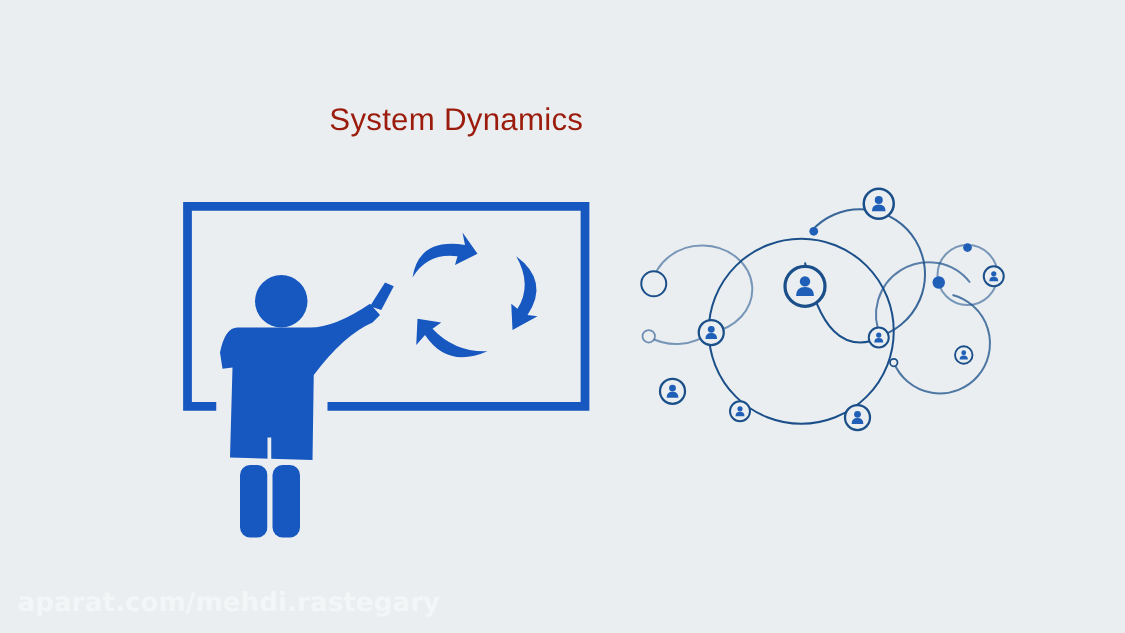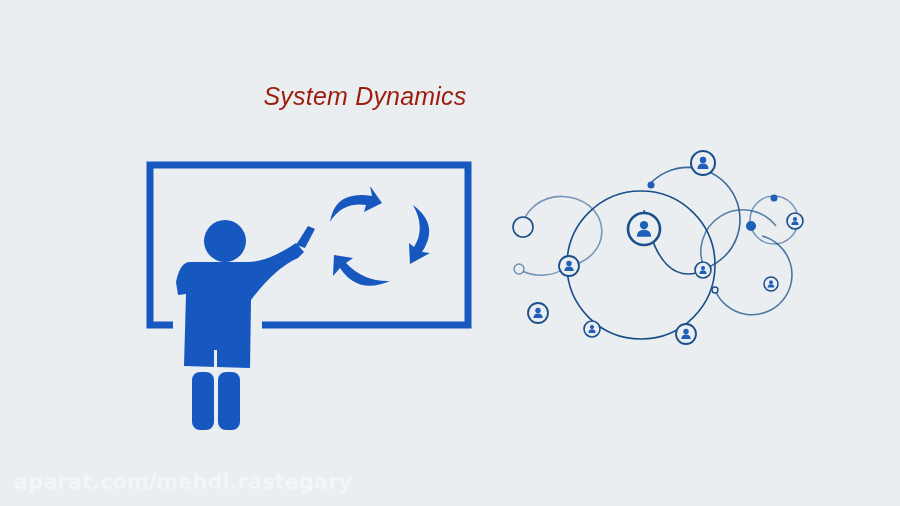--- a/index.html
+++ b/index.html
@@ -1,17 +1,17 @@
 <!DOCTYPE html>
 <html><head>
 <meta charset="utf-8">
 <style>
   html, body { margin:0; padding:0; }
   body { width:900px; height:506px; background:#eaeef0; overflow:hidden; position:relative; font-family:"Liberation Sans", sans-serif; }
-  .title { position:absolute; left:0; width:730px; top:82px; text-align:center; font-size:25px; color:#9b1c0c; letter-spacing:0.2px;font-style:italic; }
+  .title { position:absolute; left:0; width:730px; top:82px; text-align:center; font-size:25px; color:#9b1c0c; letter-spacing:0.2px; }
   .watermark { position:absolute; left:14px; top:470px; font-family:"DejaVu Sans", sans-serif; font-weight:bold; font-size:21px; color:#f4f6f7; opacity:0.9; }
   svg { position:absolute; left:0; top:0; }
 </style>
 </head>
 <body>
 
 <div class="title">System Dynamics</div>
 
 <svg width="900" height="506" viewBox="0 0 900 506">
   <defs>

